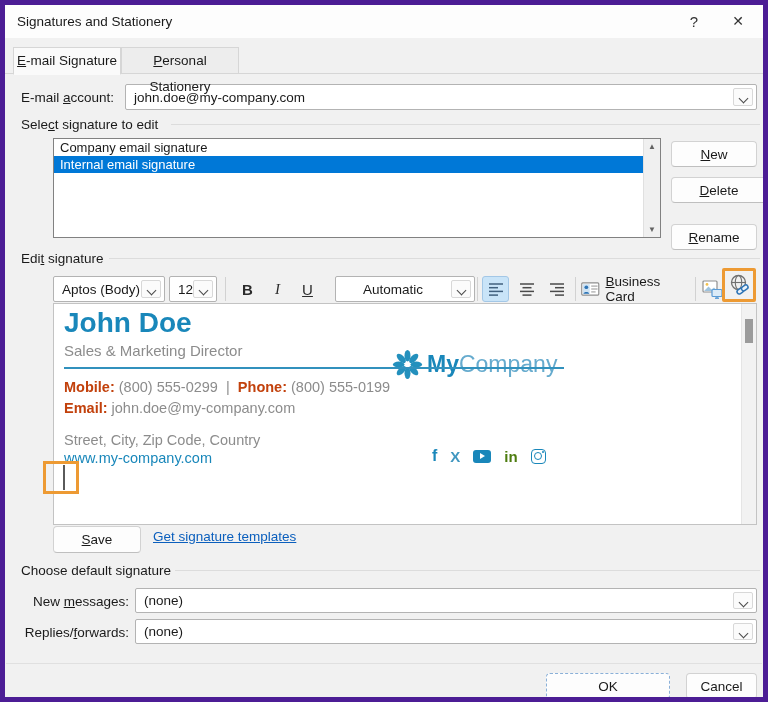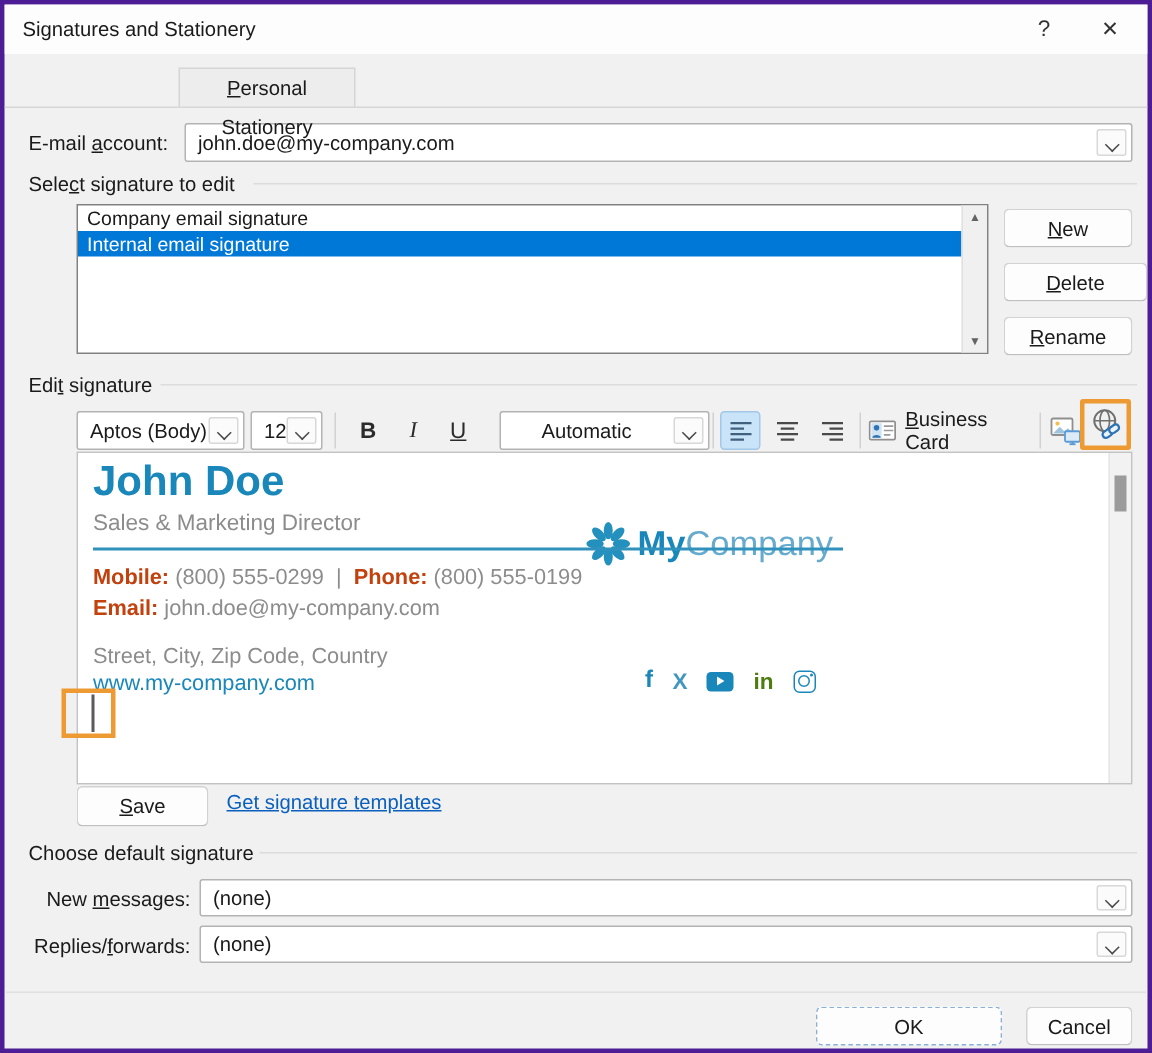--- a/index.html
+++ b/index.html
@@ -1,18 +1,18 @@
 <!DOCTYPE html>
 <html><head>
 <meta charset="utf-8">
 <style>
   * { margin:0; padding:0; box-sizing:border-box; font-family:"Liberation Sans", sans-serif; }
   html,body { width:768px; height:702px; background:#fff; }
 
-  #dialog { position:relative; width:768px; height:702px; background:#f1f1f1; border:3px solid #4c1d95; overflow:hidden; }
+  #dialog { position:relative; width:768px; height:702px; background:#f1f1f1; border:5px solid #4c1d95; overflow:hidden; }
 
   
   .titlebar { position:absolute; left:0; top:0; width:100%; height:33px; background:#fdfdfd; }
   .title { position:absolute; left:12px; top:0; line-height:33px; font-size:13.5px; color:#1a1a1a; }
   .tb-btn { position:absolute; top:0; width:34px; height:33px; text-align:center; line-height:33px; font-size:15px; color:#333; cursor:default; }
   .help { right:52px; }
   .close { right:8px; font-size:14px; }
 
   
   .tabline { position:absolute; left:0; right:0; top:68px; border-top:1px solid #d6d6d6; }
@@ -90,20 +90,21 @@
 
 <div id="dialog">
 
   <div class="titlebar">
     <div class="title">Signatures and Stationery</div>
     <div class="tb-btn help">?</div>
     <div class="tb-btn close">✕</div>
   </div>
 
   <div class="tabline"></div>
+  <div class="tab active"><span></span><span class="u">E</span><span>-mail Signature</span></div>
   <div class="tab inactive"><span></span><span class="u">P</span><span>ersonal Stationery</span></div>
 
   <div class="label" style="left:16px; top:85px;"><span>E-mail </span><span class="u">a</span><span>ccount:</span></div>
   <div class="combo" style="left:120px; top:79px; width:632px; height:26px;">
     <span class="val">john.doe@my-company.com</span>
     <span class="ddbox">
         <span class="chev"></span>
       </span>
   </div>
 
@@ -118,21 +119,21 @@
       <div class="scroll-arrow down">▼</div>
     </div>
   </div>
 
   <div class="btn" style="left:666px; top:136px; width:86px; height:26px;">
       <span><span></span><span class="u">N</span><span>ew</span></span>
     </div>
   <div class="btn" style="left:666px; top:172px; width:96px; height:26px;">
       <span><span></span><span class="u">D</span><span>elete</span></span>
     </div>
-  <div class="btn" style="left:666px; top:208px; width:86px; height:26px;">
+  <div class="btn" style="left:666px; top:219px; width:86px; height:26px;">
       <span><span></span><span class="u">R</span><span>ename</span></span>
     </div>
 
   <div class="label" style="left:16px; top:246px;"><span>Edi</span><span class="u">t</span><span> signature</span></div>
   <div class="grouprule" style="left:104px; top:253px; width:651px;"></div>
 
   <div class="combo" style="left:48px; top:271px; width:112px; height:26px;">
     <span class="val">Aptos (Body)</span>
     <span class="ddbox">
         <span class="chev"></span>

